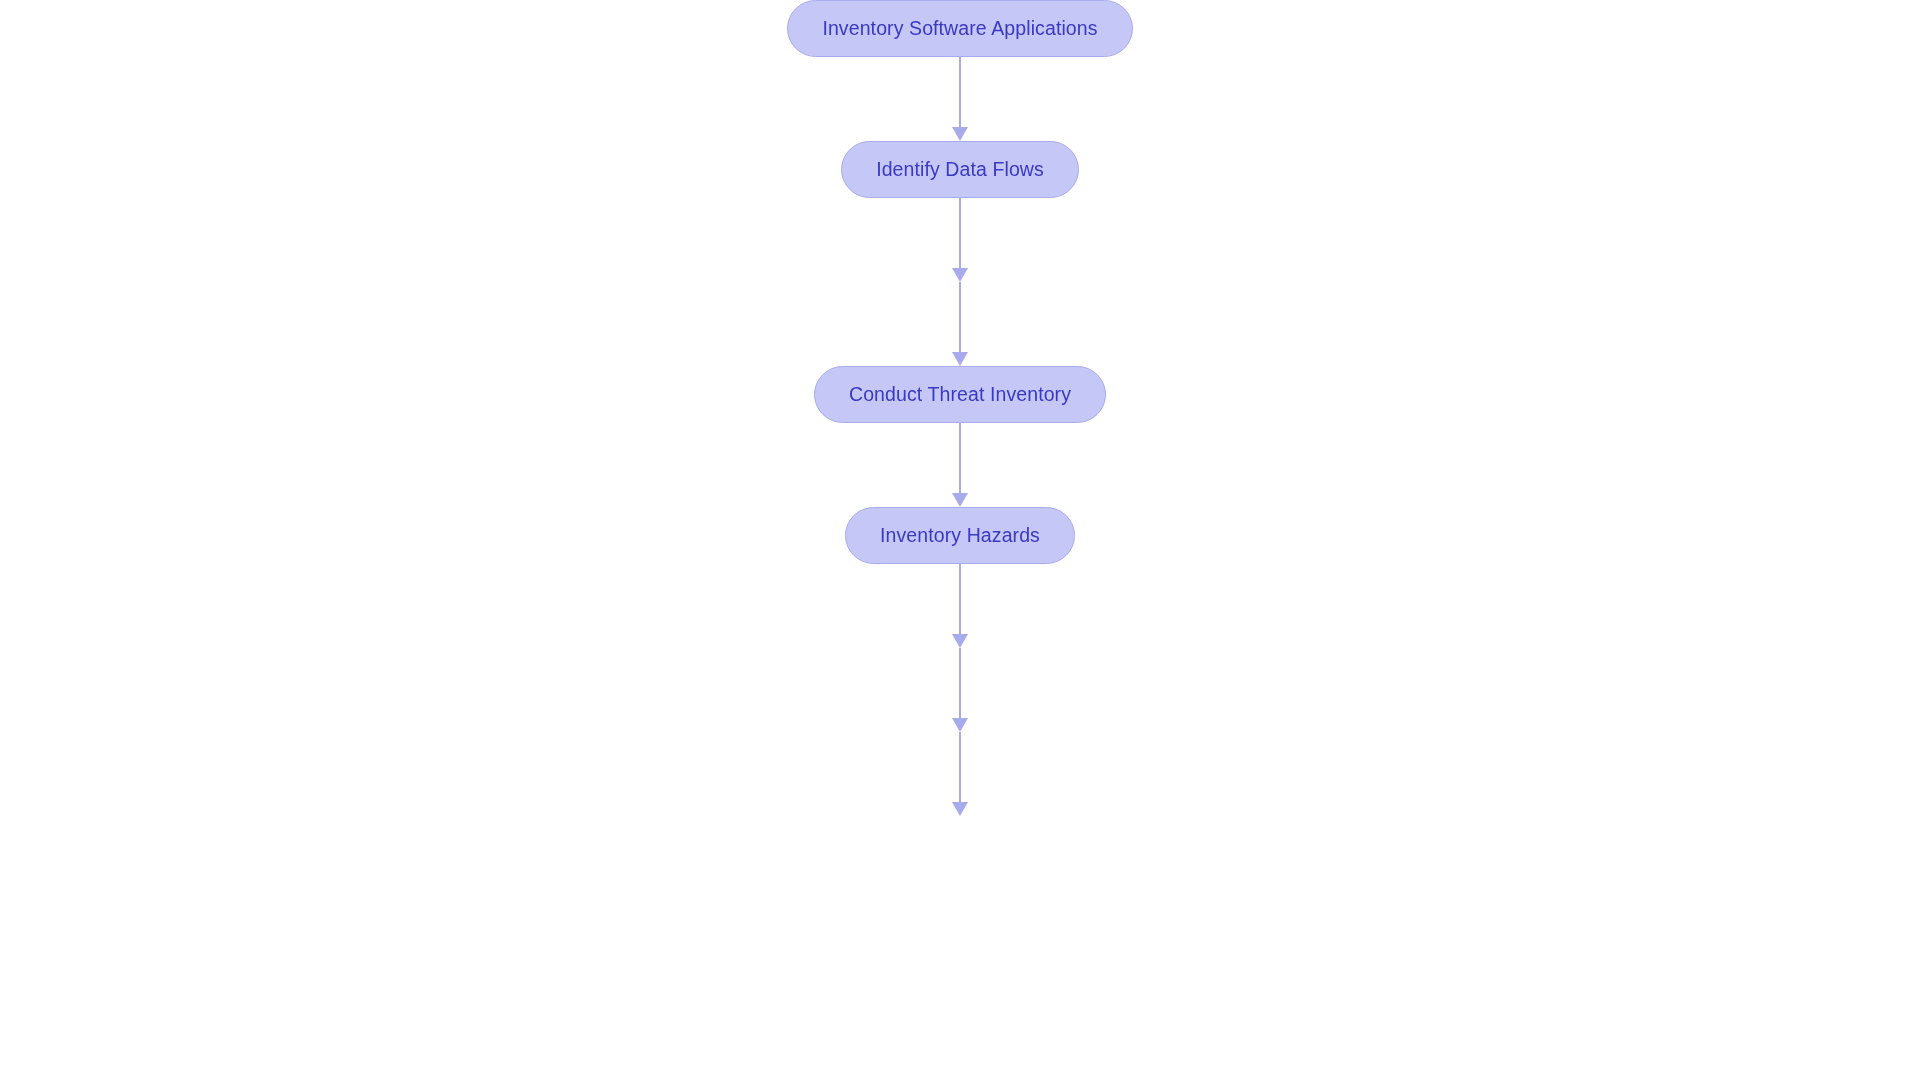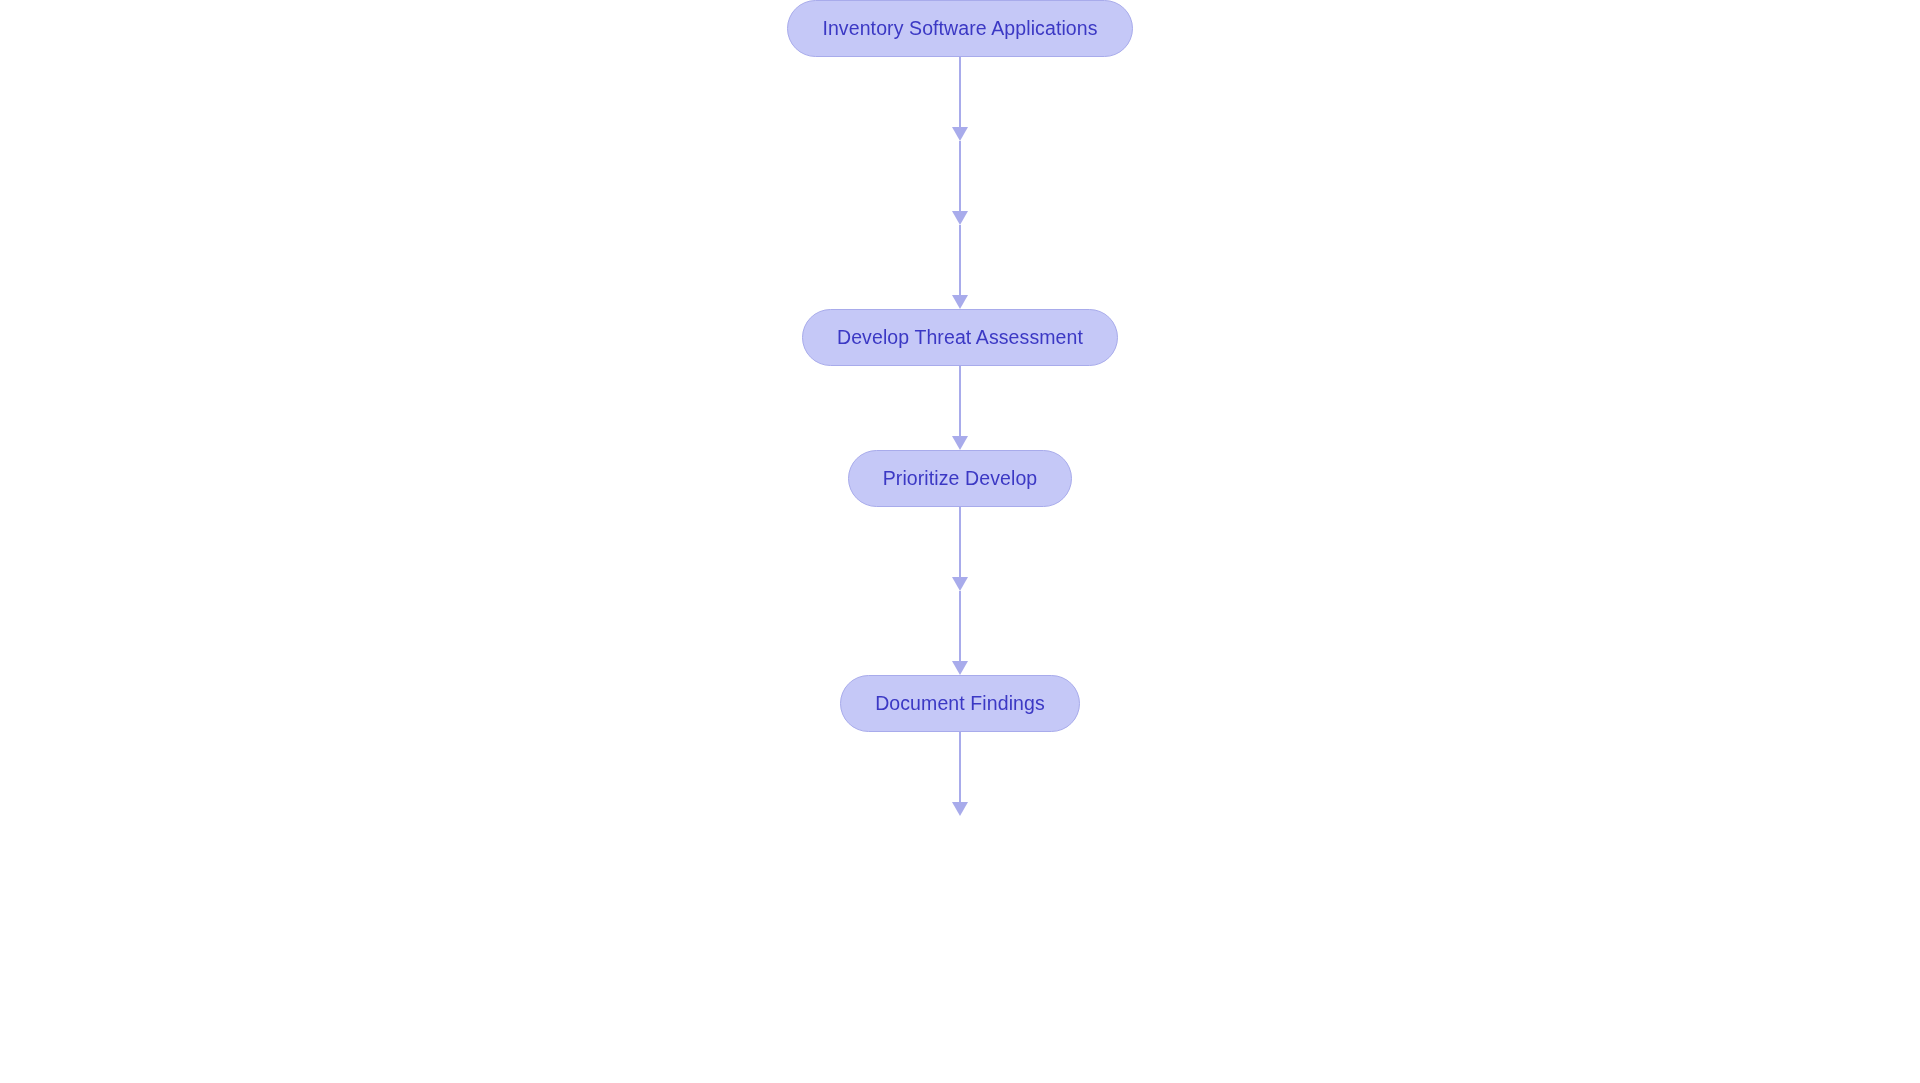--- a/index.html
+++ b/index.html
@@ -91,59 +91,59 @@
 
     <div class="node">
       <span class="node-label">Inventory Software Applications</span>
     </div>
 
     <div class="connector">
       <span class="connector-line"></span>
       <span class="connector-arrow"></span>
     </div>
 
-
-    <div class="connector">
-      <span class="connector-line"></span>
-      <span class="connector-arrow"></span>
-    </div>
-
-
-    <div class="connector">
-      <span class="connector-line"></span>
-      <span class="connector-arrow"></span>
-    </div>
-
     <div class="node">
-      <span class="node-label">Develop Threat Assessment</span>
-    </div>
-
-    <div class="connector">
-      <span class="connector-line"></span>
-      <span class="connector-arrow"></span>
-    </div>
-
-    <div class="node">
-      <span class="node-label">Prioritize Develop</span>
+      <span class="node-label">Identify Data Flows</span>
     </div>
 
     <div class="connector">
       <span class="connector-line"></span>
       <span class="connector-arrow"></span>
     </div>
 
 
     <div class="connector">
       <span class="connector-line"></span>
       <span class="connector-arrow"></span>
     </div>
 
     <div class="node">
-      <span class="node-label">Document Findings</span>
+      <span class="node-label">Conduct Threat Inventory</span>
     </div>
+
+    <div class="connector">
+      <span class="connector-line"></span>
+      <span class="connector-arrow"></span>
+    </div>
+
+    <div class="node">
+      <span class="node-label">Inventory Hazards</span>
+    </div>
+
+    <div class="connector">
+      <span class="connector-line"></span>
+      <span class="connector-arrow"></span>
+    </div>
+
+
+    <div class="connector">
+      <span class="connector-line"></span>
+      <span class="connector-arrow"></span>
+    </div>
+
 
     <div class="connector">
       <span class="connector-line"></span>
       <span class="connector-arrow"></span>
     </div>
 
 
   </div>
 </div>
 

